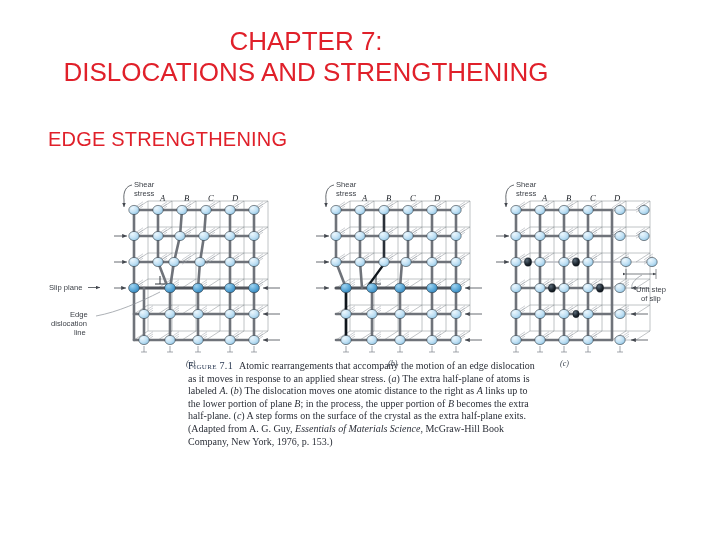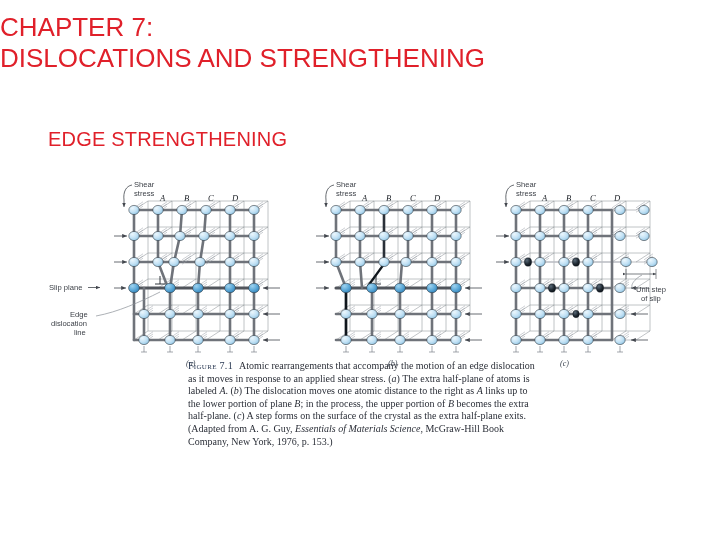--- a/index.html
+++ b/index.html
@@ -11,23 +11,24 @@
     width: 720px;
     height: 540px;
     position: relative;
     overflow: hidden;
     font-family: "Liberation Sans", sans-serif;
   }
 
   
   #slide-title {
     position: absolute;
-    top: 12px;
+    top: 26px;
     left: 0;
     width: 612px;
+    text-align: center;
     color: #E0202A;
     font-family: "Liberation Sans", sans-serif;
     font-size: 26px;
     line-height: 31px;
     font-weight: 400;
     letter-spacing: 0px;
   }
   #slide-title .line1 { display: block; }
   #slide-title .line2 { display: block; font-size: 26px; }
 

